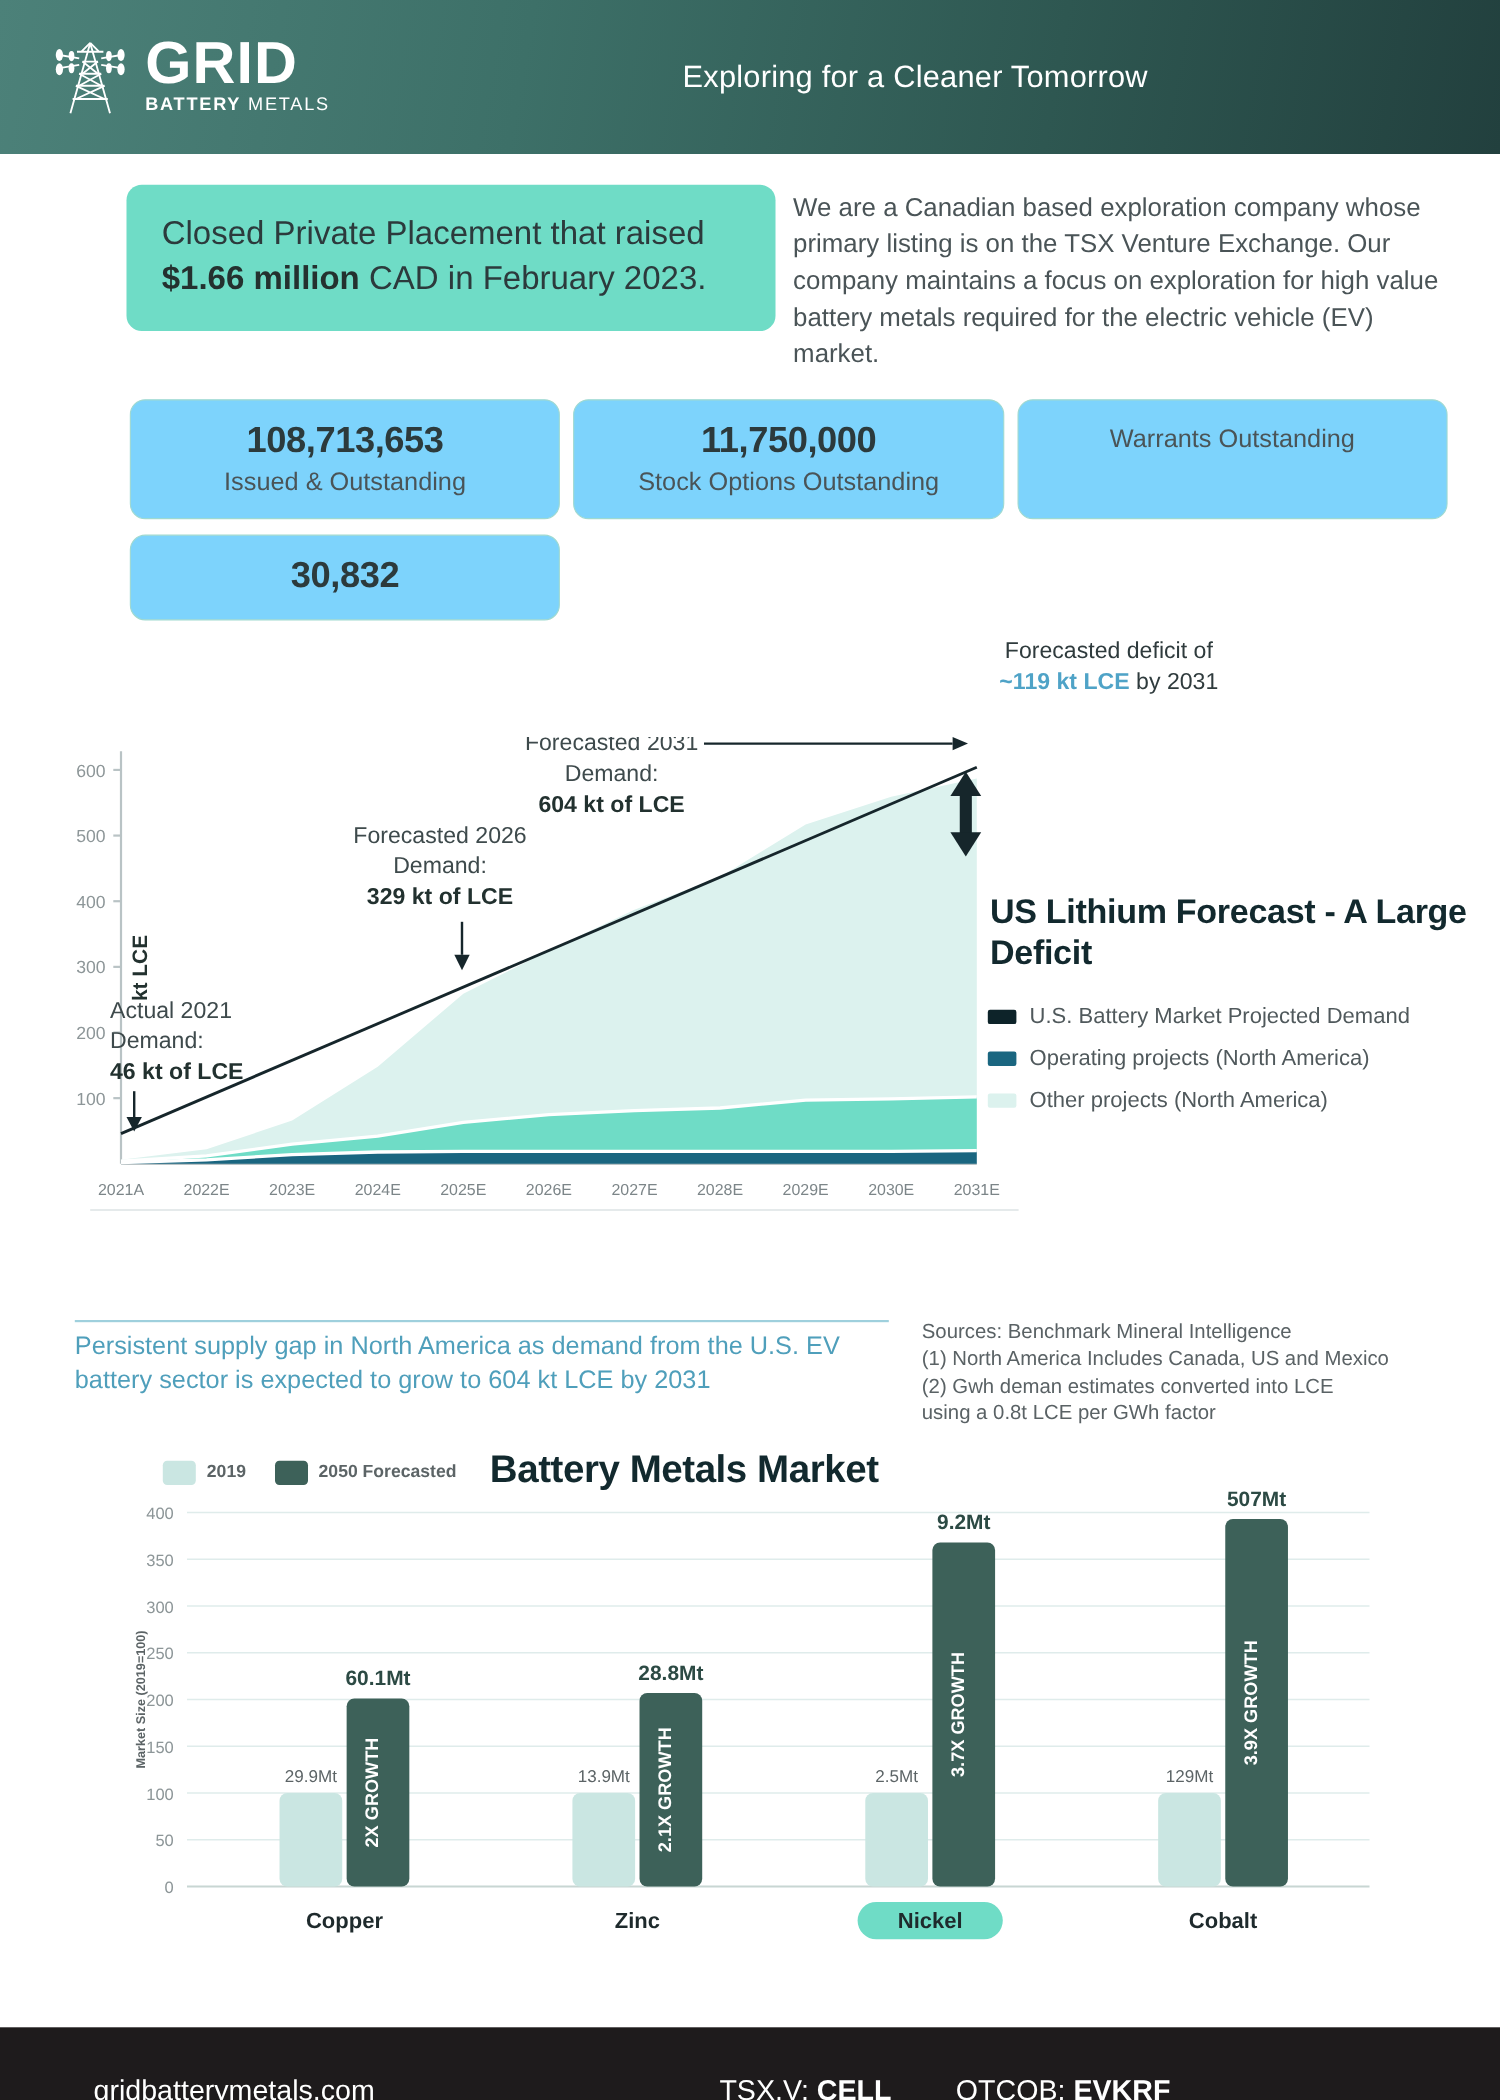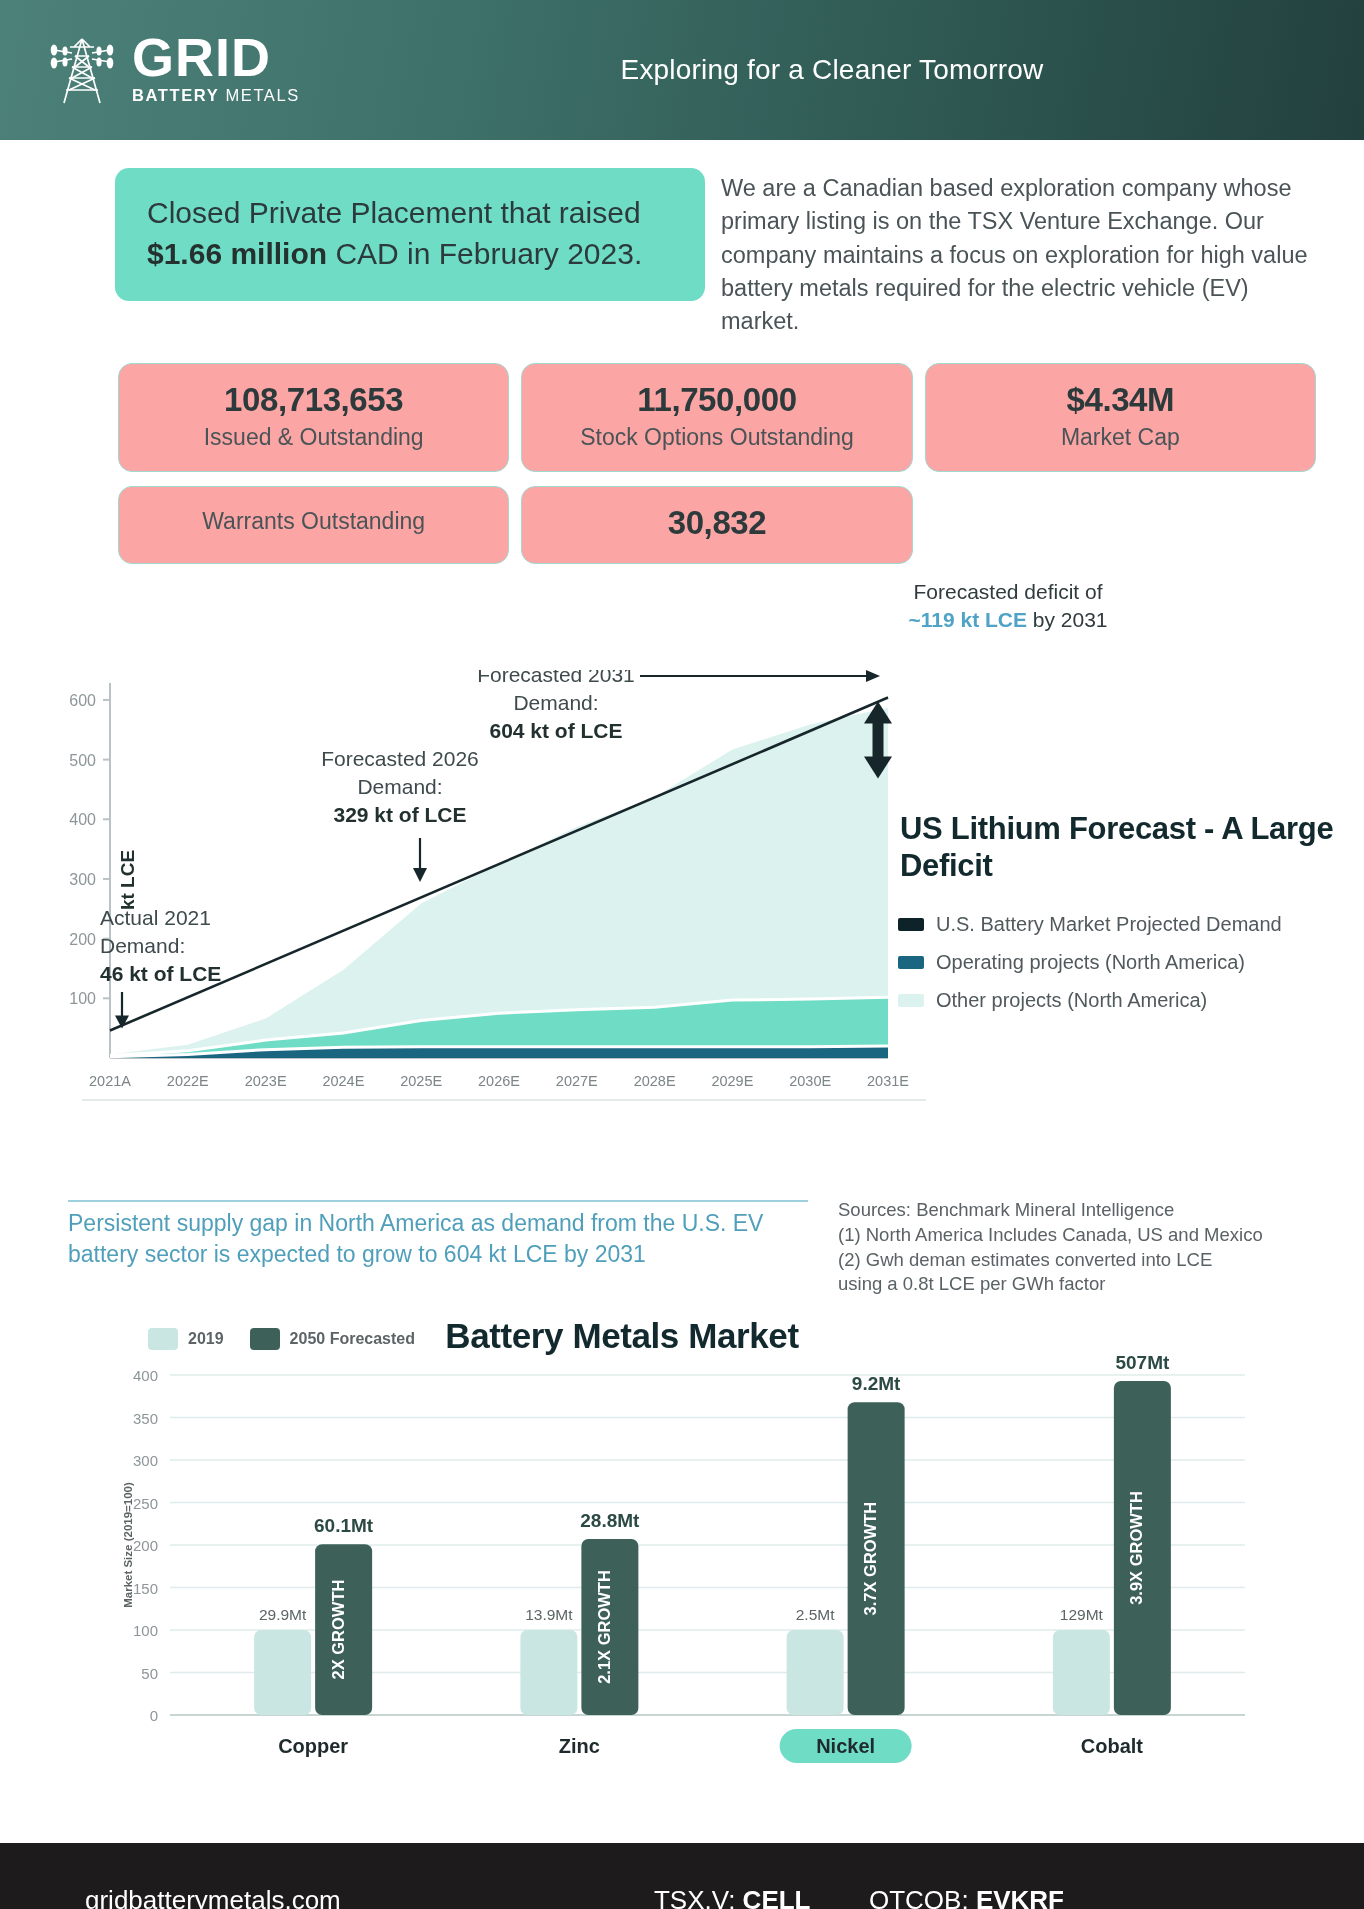--- a/index.html
+++ b/index.html
@@ -56,21 +56,21 @@
     padding-top: 4px;
   }
 
   
   .stats-grid {
     display: grid; grid-template-columns: repeat(3, 1fr);
     gap: 14px 12px;
     margin: 24px 48px 0 118px;
   }
   .stat-card {
-    background: #fca5a5; border: 1.5px solid #9fd9d0; border-radius: 14px;
+    background: #7dd3fc; border: 1.5px solid #9fd9d0; border-radius: 14px;
     text-align: center; padding: 17px 8px 20px;
   }
   .stat-value {
     font-size: 33px; font-weight: bold; color: #2c3a3c; line-height: 1.18;
     letter-spacing: -0.4px;
   }
   .stat-label {
     font-size: 23px; color: #4a5457; line-height: 1.22; margin-top: 3px;
   }
   .lithium-svg { position: absolute; left: 0; top: 0; }
@@ -171,24 +171,20 @@
 </div>
 
 <div class="stats-grid">
   <div class="stat-card">
     <div class="stat-value">108,713,653</div>
     <div class="stat-label">Issued &amp; Outstanding</div>
   </div>
   <div class="stat-card">
     <div class="stat-value">11,750,000</div>
     <div class="stat-label">Stock Options Outstanding</div>
-  </div>
-  <div class="stat-card">
-    <div class="stat-value">$4.34M</div>
-    <div class="stat-label">Market Cap</div>
   </div>
   <div class="stat-card">
     <div class="stat-label">Warrants Outstanding</div>
   </div>
   <div class="stat-card">
     <div class="stat-value">30,832</div>
   </div>
 </div>
 
 <svg class="lithium-svg" id="lithium-svg" width="1364" height="660" style="position:absolute;left:0;top:670px;">

